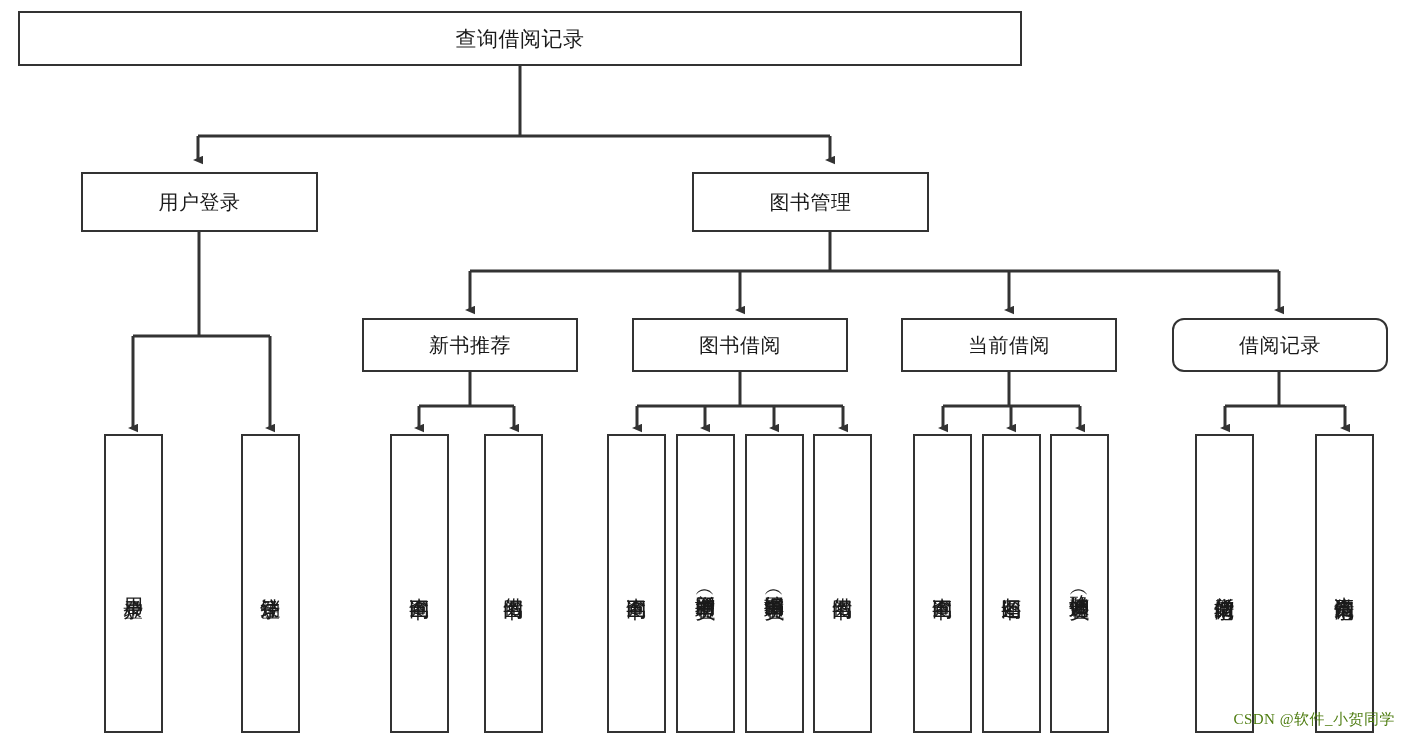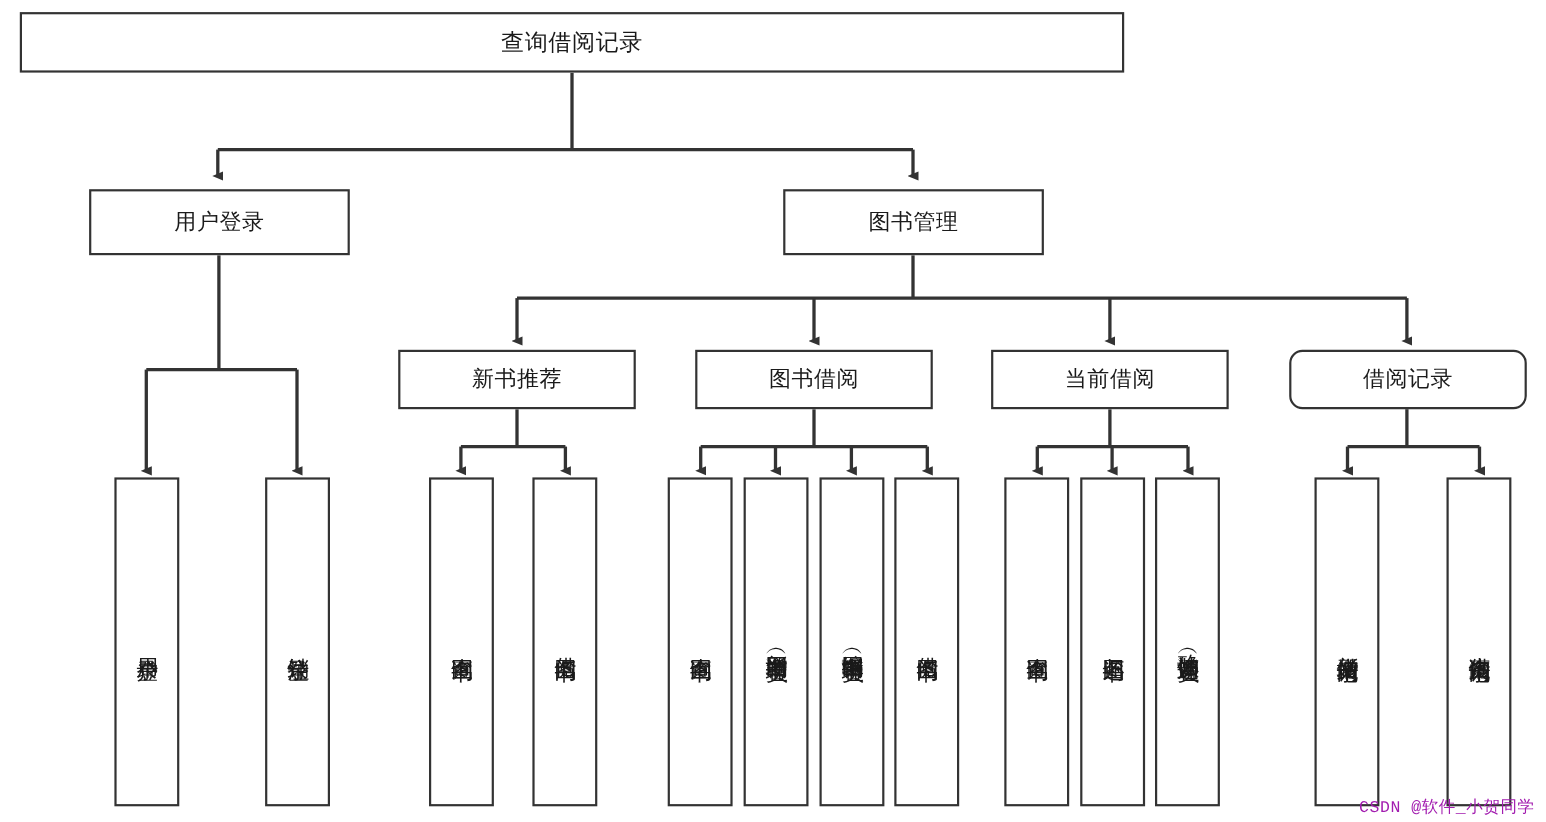--- a/index.html
+++ b/index.html
@@ -56,26 +56,26 @@
   }
   .node.v .vtext {
     writing-mode: vertical-rl;
     text-orientation: upright;
     display: block;
     white-space: normal;
   }
   #watermark {
     position: absolute;
     right: 10px;
-    bottom: 4px;
+    bottom: 18px;
     font-size: 15px;
-    color: #a21caf;
+    color: #4d7c0f;
     letter-spacing: 0.5px;
     white-space: nowrap;
-    font-family: Liberation Mono, monospace;
+    font-family: Liberation Serif, serif;
   }
 </style>
 </head>
 <body>
 
 <div id="diagram-root">
 
   <svg id="connector-layer" viewBox="0 0 1405 747" width="1405" height="747">
     <defs>
       <marker id="arrowhead" markerWidth="10" markerHeight="10" refX="4.2" refY="5" orient="auto" markerUnits="userSpaceOnUse">
@@ -126,21 +126,21 @@
     </g>
   </svg>
 
   <div class="node h root" style="left:18px; top:11px; width:1004px; height:55px;">
     <span>查询借阅记录</span>
   </div>
 
   <div class="node h" style="left:81px; top:172px; width:237px; height:60px;">
     <span>用户登录</span>
   </div>
-  <div class="node h" style="left:712px; top:172px; width:237px; height:60px;">
+  <div class="node h" style="left:692px; top:172px; width:237px; height:60px;">
     <span>图书管理</span>
   </div>
 
   <div class="node h" style="left:632px; top:318px; width:216px; height:54px;">
     <span>图书借阅</span>
   </div>
   <div class="node h" style="left:362px; top:318px; width:216px; height:54px;">
     <span>新书推荐</span>
   </div>
   <div class="node h" style="left:901px; top:318px; width:216px; height:54px;font-family:Liberation Serif, serif;">

